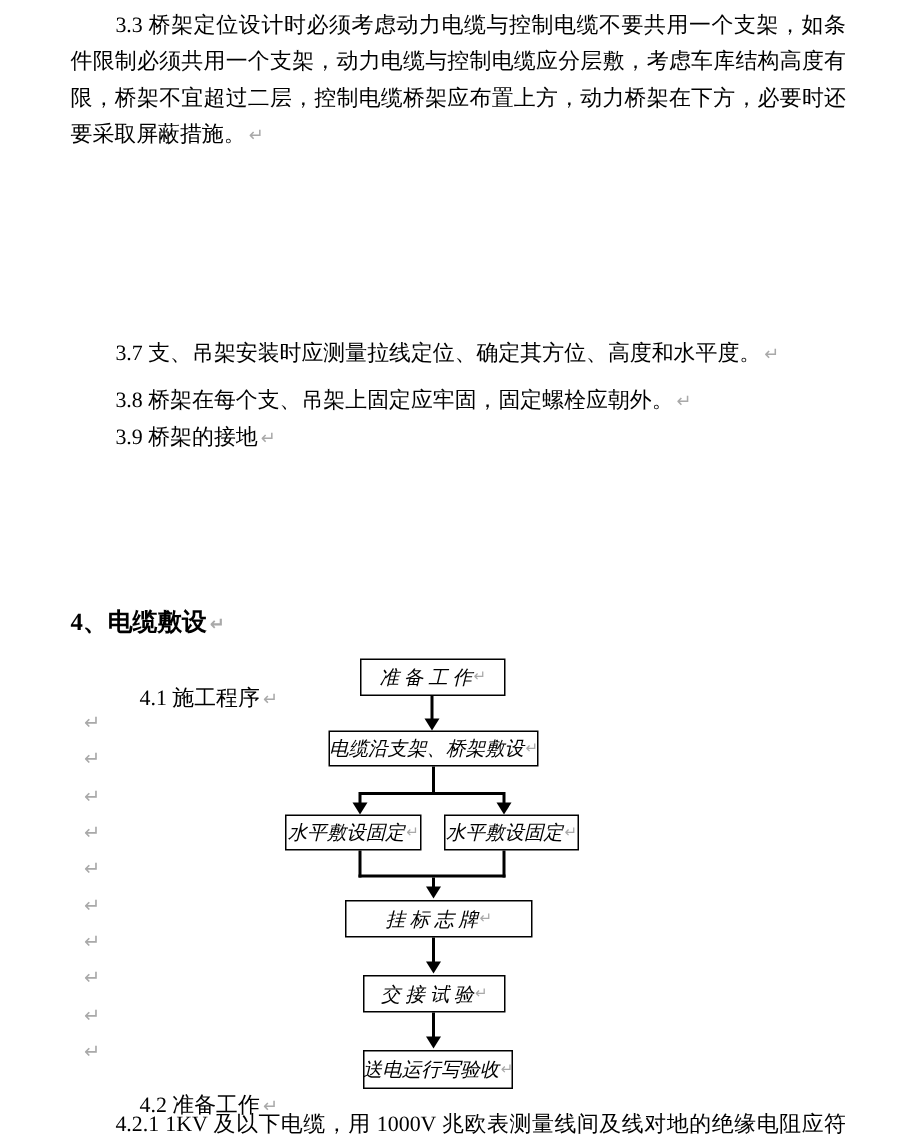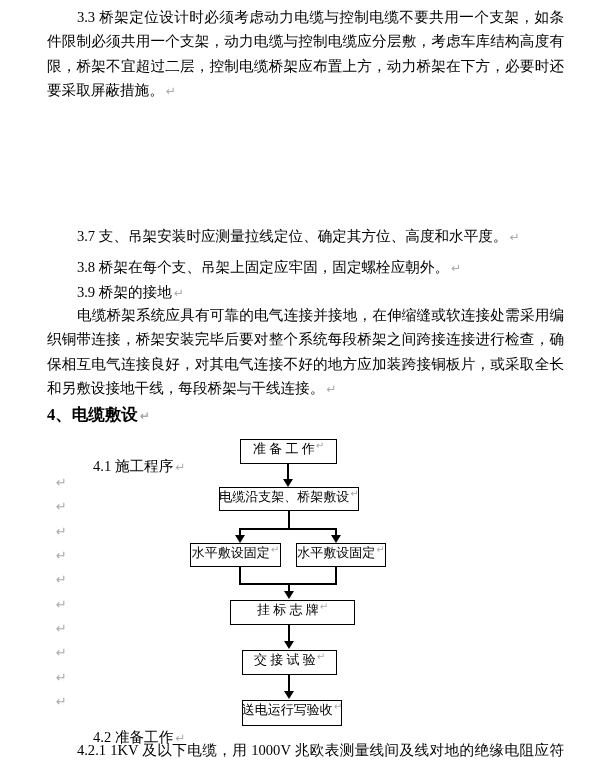--- a/index.html
+++ b/index.html
@@ -19,42 +19,41 @@
   .subhead{
     position:absolute;margin:12px;font-size:14.6px;line-height:24.4px;white-space:nowrap;
   }
   .pmark{color:#a9a9a9;font-size:12px;margin-left:2px;font-family:"DejaVu Sans",sans-serif;}
   .mmark{
     position:absolute;left:56px;color:#a9a9a9;font-size:13px;line-height:14px;
     font-family:"DejaVu Sans",sans-serif;
   }
   .fbox{
     position:absolute;box-sizing:border-box;border:1.4px solid #000000;background:#ffffff;
-    display:flex;align-items:flex-start;justify-content:center;
-    font-size:13px;white-space:nowrap;
+    display:flex;align-items:center;justify-content:center;
+    font-size:13px;white-space:nowrap;font-style:italic;
   }
   .fbox .pmark{font-size:10px;margin-left:1px;}
   .vline{position:absolute;width:2px;background:#000000;}
   .hline{position:absolute;height:2px;background:#000000;}
   .arr{
     position:absolute;width:0;height:0;
     border-left:5px solid transparent;border-right:5px solid transparent;
     border-top:8px solid #000000;
   }
 </style>
 </head>
 <body>
 
 <div class="page">
 
   <p class="para" style="top:5px"><span>3.3 桥架定位设计时必须考虑动力电缆与控制电缆不要共用一个支架，如条件限制必须共用一个支架，动力电缆与控制电缆应分层敷，考虑车库结构高度有限，桥架不宜超过二层，控制电缆桥架应布置上方，动力桥架在下方，必要时还要采取屏蔽措施。</span><span class="pmark">↵</span></p>
   <p class="para" style="top:224px"><span>3.7 支、吊架安装时应测量拉线定位、确定其方位、高度和水平度。</span><span class="pmark">↵</span></p>
   <p class="para" style="top:255px"><span>3.8 桥架在每个支、吊架上固定应牢固，固定螺栓应朝外。</span><span class="pmark">↵</span></p>
   <p class="para" style="top:280px"><span>3.9 桥架的接地</span><span class="pmark">↵</span></p>
-  <p class="para" style="top:303px"><span>电缆桥架系统应具有可靠的电气连接并接地，在伸缩缝或软连接处需采用编织铜带连接，桥架安装完毕后要对整个系统每段桥架之间跨接连接进行检查，确保相互电气连接良好，对其电气连接不好的地方应加装跨接铜板片，或采取全长和另敷设接地干线，每段桥架与干线连接。</span><span class="pmark">↵</span></p>
 
   <h2 class="heading"><span>4、电缆敷设</span><span class="pmark">↵</span></h2>
 
   <p class="subhead" style="left:81px;top:442px"><span>4.1 施工程序</span><span class="pmark">↵</span></p>
 
   <span class="mmark" style="top:476px">↵</span>
   <span class="mmark" style="top:500px">↵</span>
   <span class="mmark" style="top:525px">↵</span>
   <span class="mmark" style="top:549px">↵</span>
   <span class="mmark" style="top:573px">↵</span>

